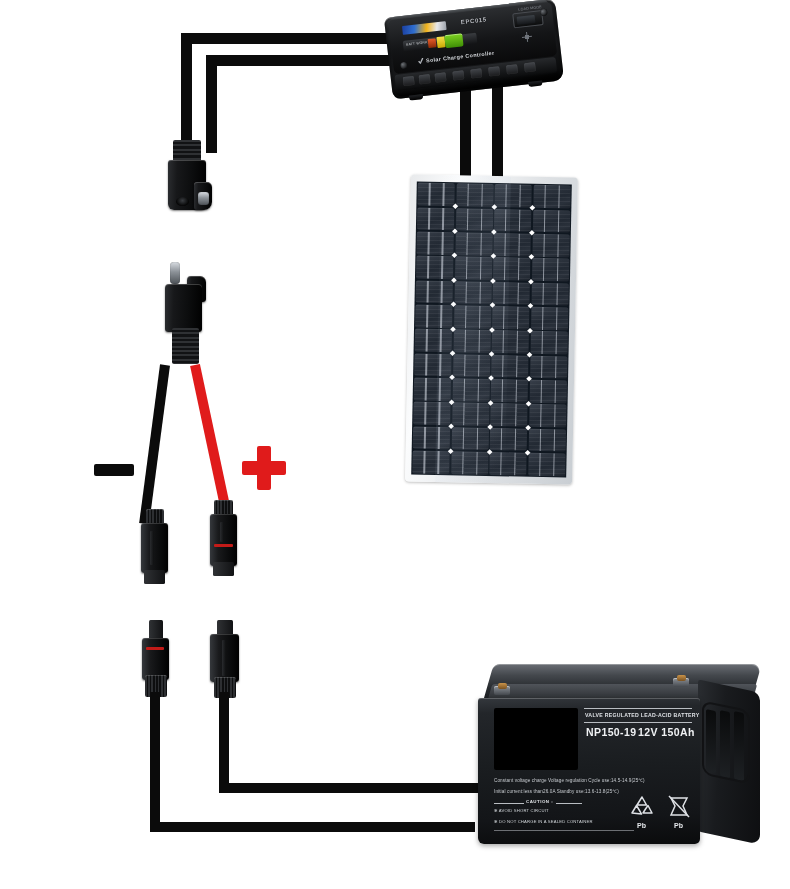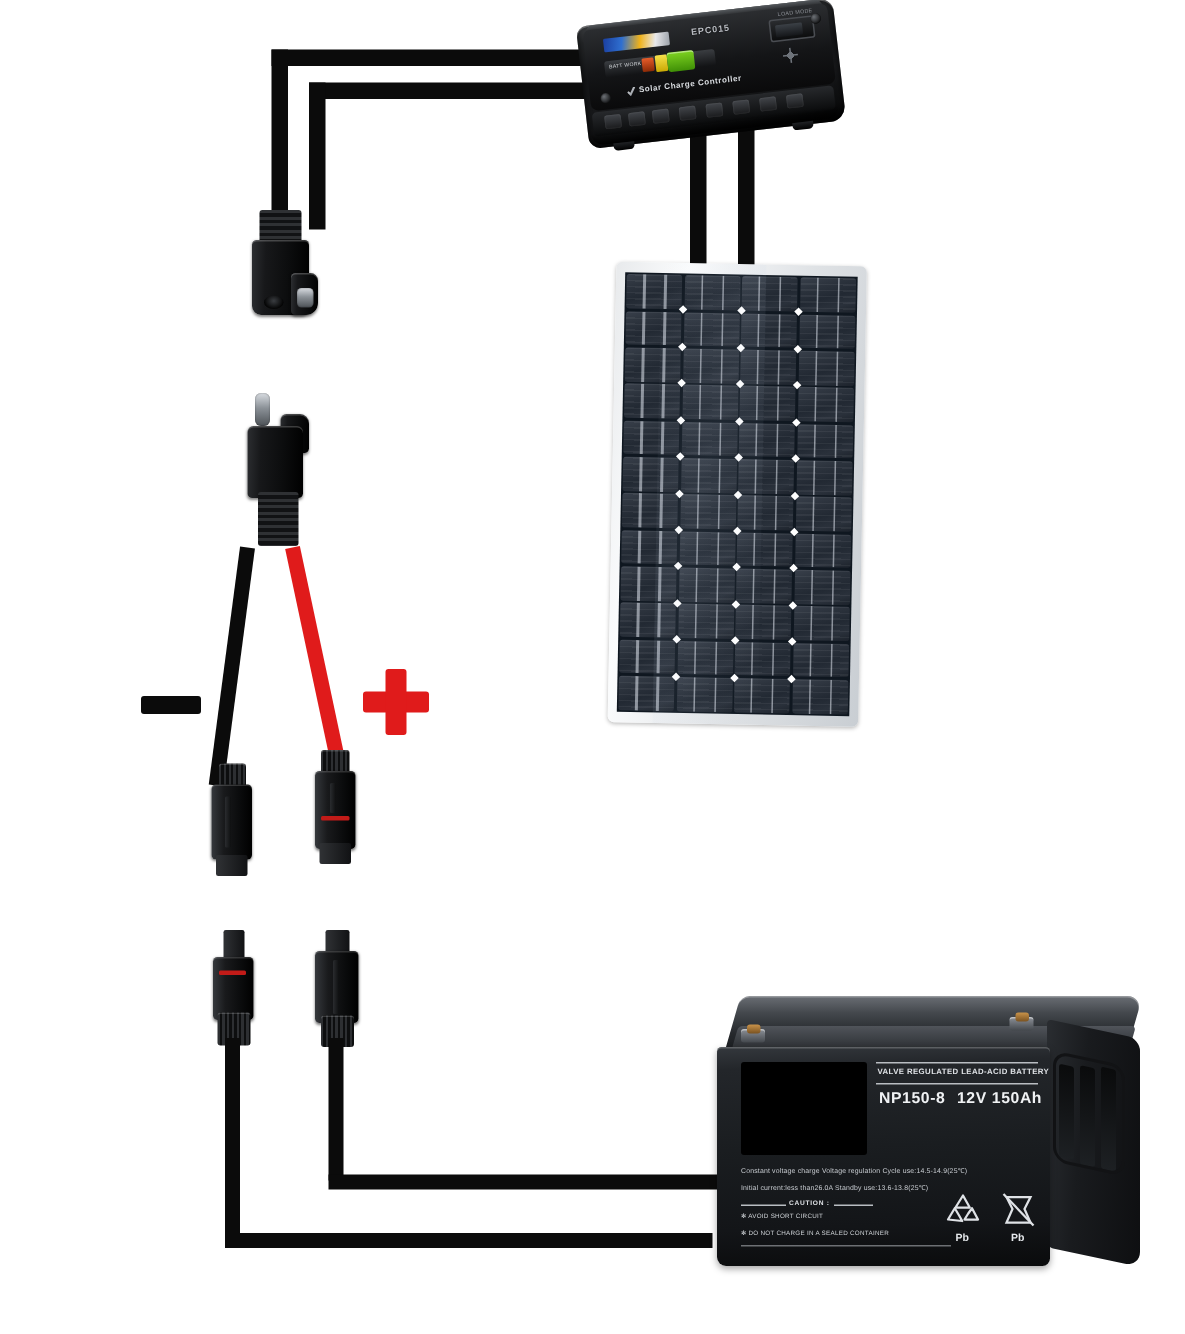--- a/index.html
+++ b/index.html
@@ -612,21 +612,21 @@
       <div class="bat-handle-strap" style="left:4px; top:20px; width:48px; height:74px;"></div>
     </div>
 
     <div class="bat-front">
       <div class="bat-black-panel"></div>
 
       <div class="bat-rule" style="left:106px; top:10px; width:108px;"></div>
       <div class="bat-text bat-title" style="left:107px; top:14px;">VALVE REGULATED LEAD-ACID BATTERY</div>
       <div class="bat-rule" style="left:106px; top:24px; width:108px;"></div>
 
-      <div class="bat-text bat-model" style="left:108px; top:28px;">NP150-8</div>
+      <div class="bat-text bat-model" style="left:108px; top:28px;">NP150-19</div>
       <div class="bat-text bat-model" style="left:160px; top:28px;">12V 150Ah</div>
 
       <div class="bat-text bat-spec" style="left:16px; top:79px;">Constant voltage charge Voltage regulation  Cycle use:14.5-14.9(25℃)</div>
       <div class="bat-text bat-spec" style="left:16px; top:90px;">Initial current:less than26.0A      Standby use:13.6-13.8(25℃)</div>
 
       <div class="bat-rule" style="left:16px; top:105px; width:30px;"></div>
       <div class="bat-text bat-caution-head" style="left:48px; top:101px;">CAUTION :</div>
       <div class="bat-rule" style="left:78px; top:105px; width:26px;"></div>
 
       <div class="bat-text bat-caution-item" style="left:16px; top:110px;">✻ AVOID SHORT CIRCUIT</div>

